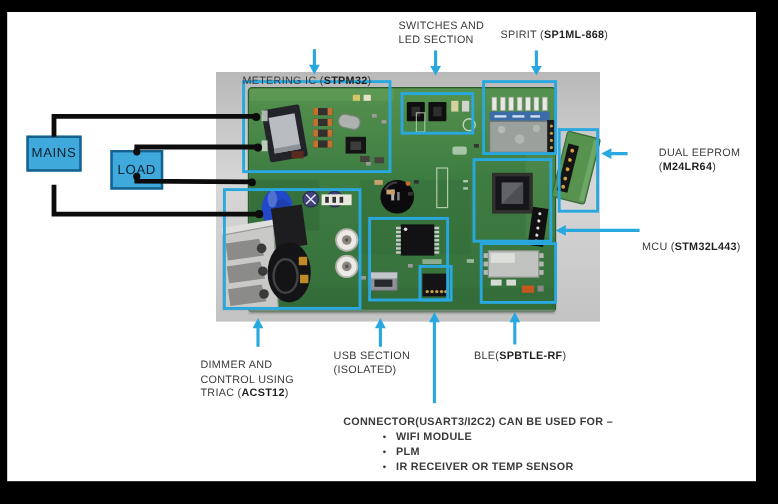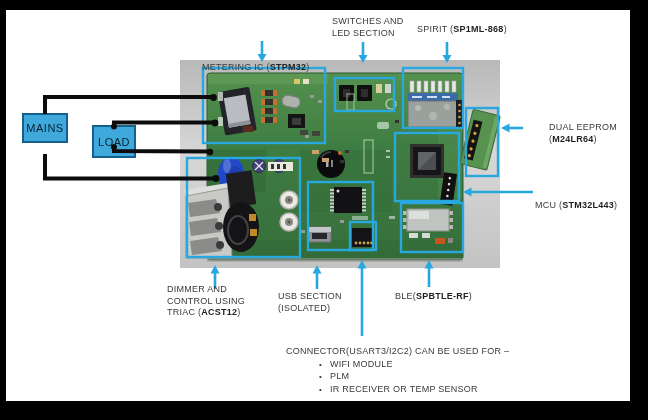--- a/index.html
+++ b/index.html
@@ -7,21 +7,21 @@
          font-family:"Liberation Sans",sans-serif;}
   .panel{position:absolute;left:6px;top:10px;width:624px;height:391px;background:#ffffff;}
   svg.scene{position:absolute;left:0;top:0;display:block;}
   .lbl{position:absolute;font-size:9px;line-height:11.5px;color:#3a3a3a;
        letter-spacing:.25px;white-space:nowrap;}
   .lbl .b{font-weight:700;color:#1f1f1f;}
   .iobox{position:absolute;background:#3fa9dc;border:2px solid #15618c;
          color:#08202e;display:flex;align-items:center;justify-content:center;
          font-size:11px;letter-spacing:.5px;box-sizing:border-box;}
   .connector-block{position:absolute;left:286px;top:346px;font-size:9px;line-height:11.5px;
-       color:#3a3a3a;letter-spacing:.25px;white-space:nowrap;}
+       color:#3a3a3a;letter-spacing:.25px;white-space:nowrap;font-weight:bold;}
   .bullet-row{display:flex;gap:8px;margin-left:33px;margin-top:1px;}
   .bullet-dot{font-size:8px;line-height:11.5px;color:#3a3a3a;}
 </style>
 </head>
 <body>
 
 <div class="stage">
   <div class="panel"></div>
 
   <div class="iobox" style="left:22px;top:113px;width:46px;height:30px;justify-content:center;">
@@ -342,21 +342,21 @@
 
   <div class="lbl" style="left:395px;top:291px;">
     <span>BLE(</span><span class="b">SPBTLE-RF</span><span>)</span>
   </div>
 
   <div class="lbl" style="left:278px;top:291px;">
     <div>USB SECTION</div>
     <div>(ISOLATED)</div>
   </div>
 
-  <div class="lbl" style="left:167px;top:284px;">
+  <div class="lbl" style="left:167px;top:299px;">
     <div>DIMMER AND</div>
     <div>CONTROL USING</div>
     <div><span>TRIAC (</span><span class="b">ACST12</span><span>)</span></div>
   </div>
 
   <div class="connector-block">
     <div>CONNECTOR(USART3/I2C2) CAN BE USED FOR –</div>
     <div class="bullet-row">
       <span class="bullet-dot">•</span>
       <span>WIFI MODULE</span>

